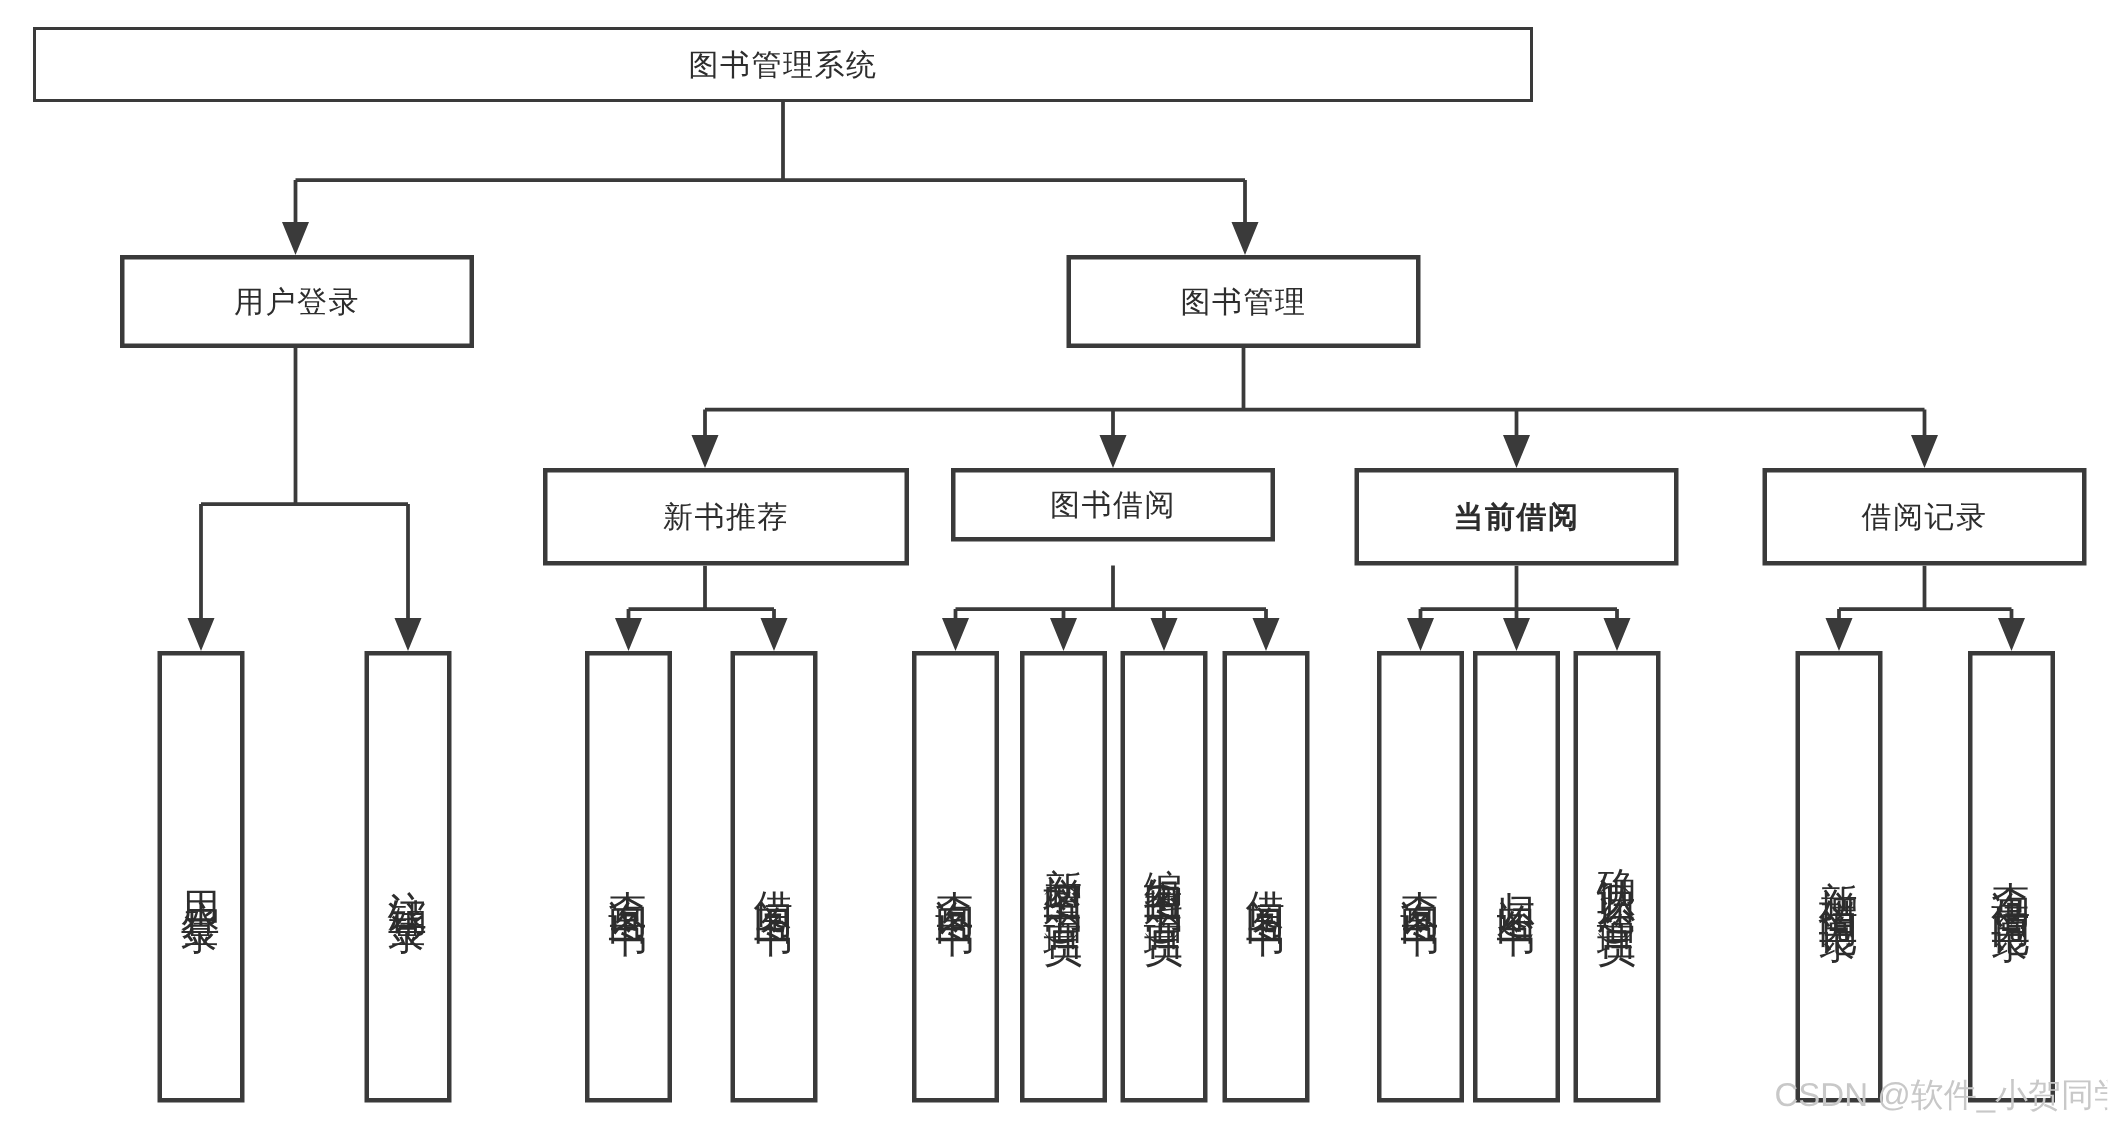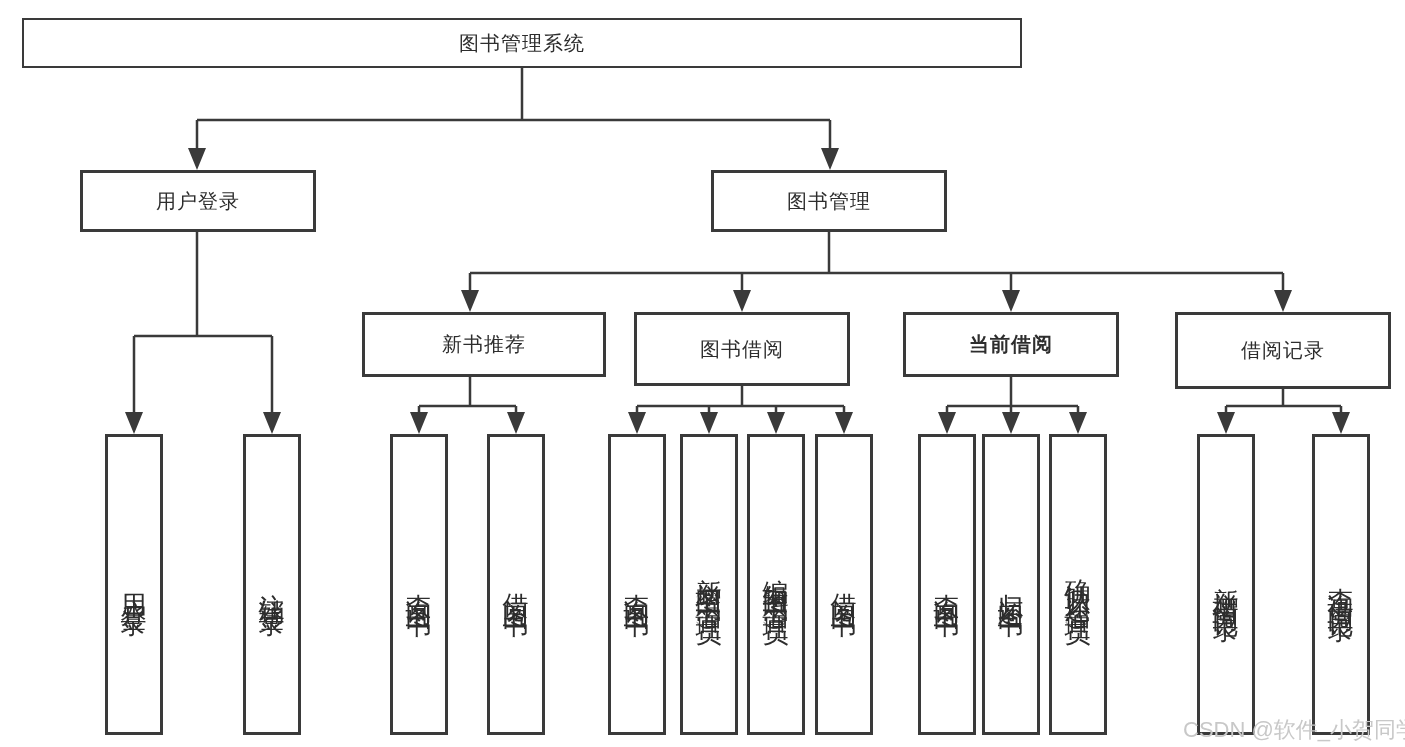--- a/index.html
+++ b/index.html
@@ -84,27 +84,27 @@
   <div class="box hbox" style="left:80px; top:170px; width:236px; height:62px;">
     <span>用户登录</span>
   </div>
   <div class="box hbox" style="left:711px; top:170px; width:236px; height:62px;">
     <span>图书管理</span>
   </div>
 
   <div class="box hbox" style="left:362px; top:312px; width:244px; height:65px;">
     <span>新书推荐</span>
   </div>
-  <div class="box hbox" style="left:634px; top:312px; width:216px; height:74px;justify-content:center;">
+  <div class="box hbox" style="left:634px; top:312px; width:216px; height:49px;justify-content:center;">
     <span>图书借阅</span>
   </div>
   <div class="box hbox" style="left:903px; top:312px; width:216px; height:65px;font-weight:bold;">
     <span>当前借阅</span>
   </div>
-  <div class="box hbox" style="left:1175px; top:312px; width:216px; height:77px;font-family:Liberation Mono, monospace;">
+  <div class="box hbox" style="left:1175px; top:312px; width:216px; height:65px;font-family:Liberation Mono, monospace;">
     <span>借阅记录</span>
   </div>
 
   <div class="box vbox" style="left:105px; top:434px; width:58px; height:301px;">
     <span>用户登录</span>
   </div>
   <div class="box vbox" style="left:243px; top:434px; width:58px; height:301px;">
     <span>注销登录</span>
   </div>
 

